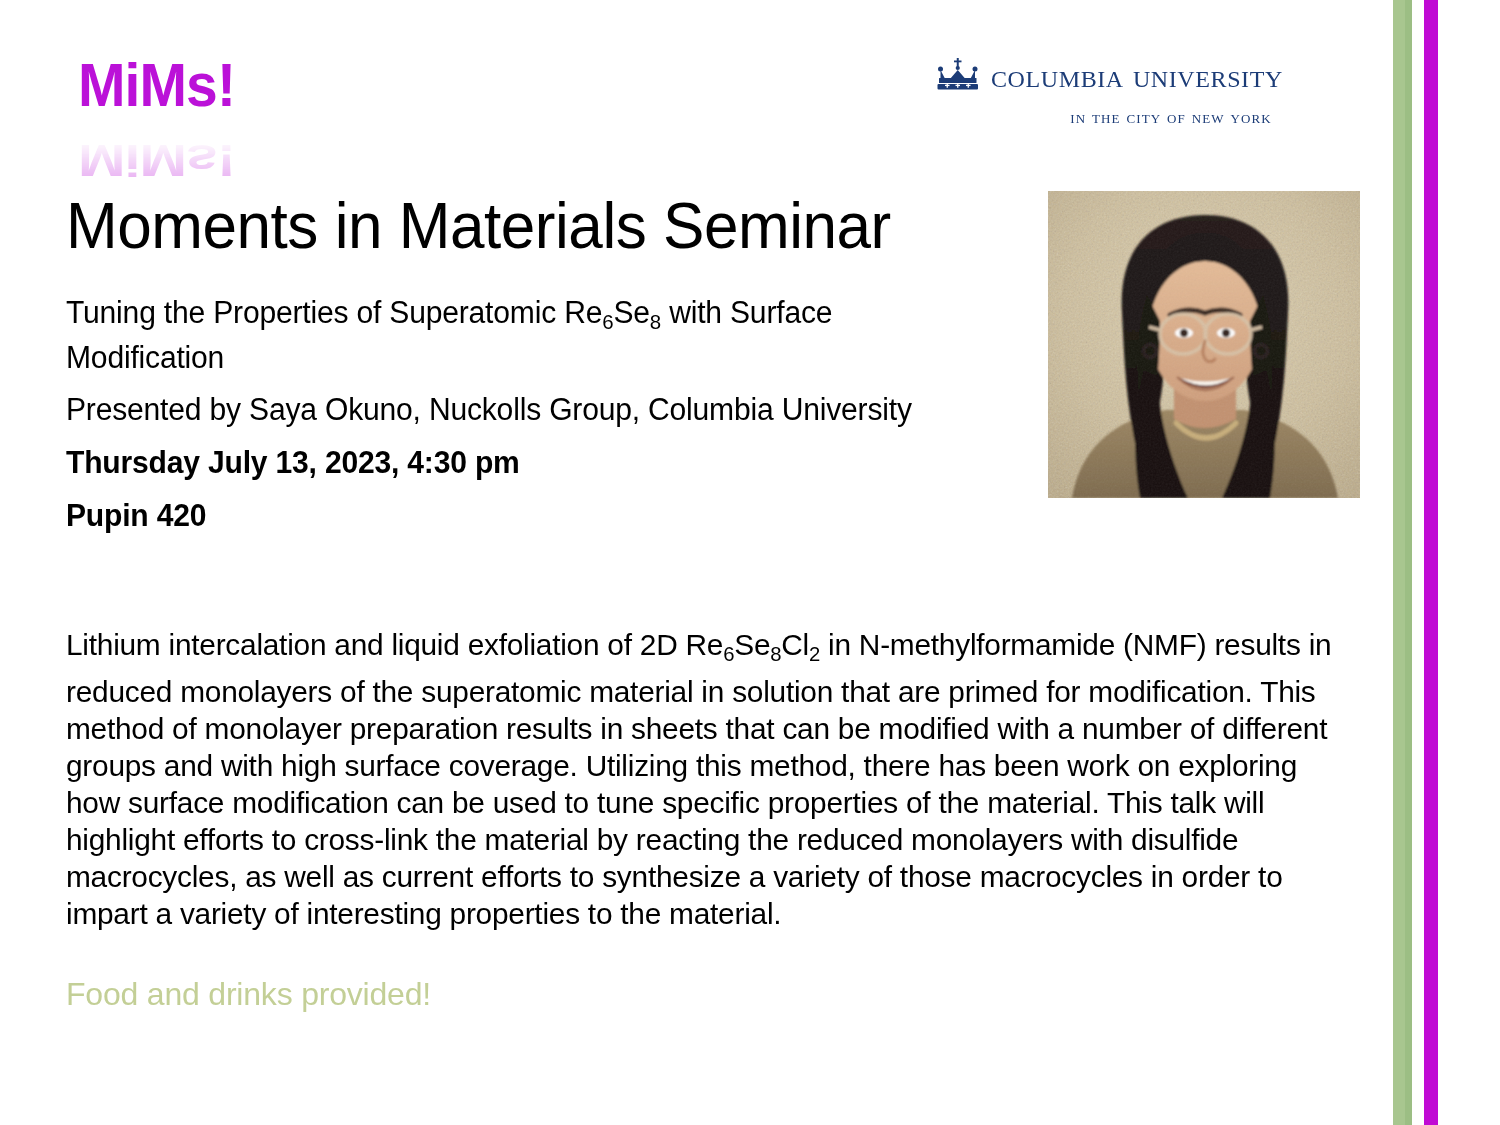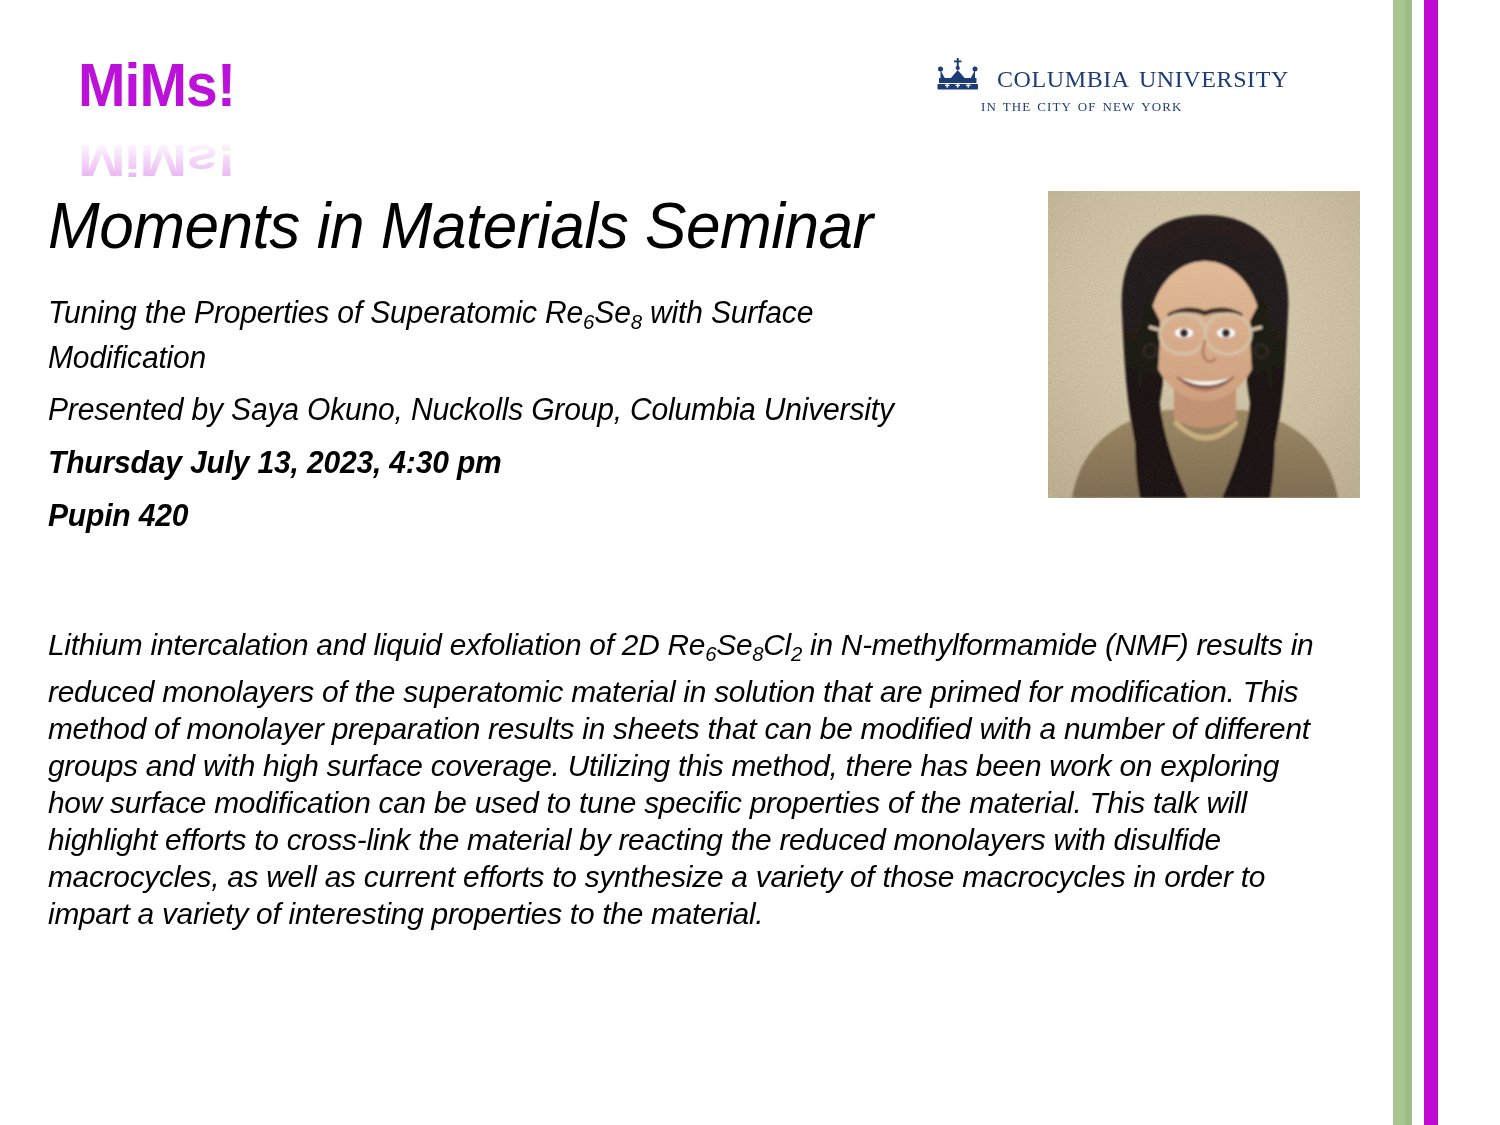--- a/index.html
+++ b/index.html
@@ -84,21 +84,21 @@
     position: absolute;
     left: 935px;
     top: 58px;
     width: 430px;
     color: #1c3c77;
     text-align: left;
   }
   #columbia-top-row {
     display: flex;
     align-items: flex-end;
-    gap: 16px;
+    gap: 10px;
   }
   #crown-icon {
     width: 46px;
     height: 34px;
     flex: none;
     margin-bottom: 2px;
   }
   #columbia-name {
     font-family: "Liberation Serif", serif;
     font-size: 34px;
@@ -108,46 +108,46 @@
     white-space: nowrap;
     font-variant: small-caps;
     text-transform: lowercase;
   }
   #columbia-sub {
     font-family: "Liberation Serif", serif;
     font-size: 19px;
     line-height: 22px;
     letter-spacing: 1.1px;
     color: #1c3c77;
+    text-align: center;
     width: 380px;
     margin-left: 46px;
-    margin-top: 0;
+    margin-top: 12px;
     font-variant: small-caps;
     text-transform: lowercase;
   }
 
   
   #speaker-photo {
     position: absolute;
     left: 1048px;
     top: 191px;
     width: 312px;
     height: 307px;
     overflow: hidden;
     background: #cdbb95;
   }
   #speaker-photo svg { display: block; }
 
   
   #content {
     position: absolute;
-    left: 48px;
+    left: 66px;
     top: 190px;
     width: 1285px;
-    font-style: italic;
   }
   #seminar-title {
     font-family: "Liberation Sans Narrow", "Liberation Sans", sans-serif;
     font-size: 64px;
     line-height: 72px;
     font-weight: normal;
     color: #000000;
     margin: 0;
     letter-spacing: -0.5px;
     transform: scaleX(0.97);
@@ -316,18 +316,19 @@
     <p id="talk-title" class="talk-line"><span>Tuning the Properties of Superatomic Re</span><sub>6</sub><span>Se</span><sub>8</sub><span> with Surface Modification</span></p>
 
     <p id="presented-by" class="talk-line">Presented by Saya Okuno, Nuckolls Group, Columbia University</p>
 
     <p class="talk-line bold">Thursday July 13, 2023, 4:30 pm</p>
 
     <p class="talk-line bold">Pupin 420</p>
 
     <p id="abstract"><span>Lithium intercalation and liquid exfoliation of 2D Re</span><sub>6</sub><span>Se</span><sub>8</sub><span>Cl</span><sub>2</sub><span> in N-methylformamide (NMF) results in reduced monolayers of the superatomic material in solution that are primed for modification. This method of monolayer preparation results in sheets that can be modified with a number of different groups and with high surface coverage. Utilizing this method, there has been work on exploring how surface modification can be used to tune specific properties of the material. This talk will highlight efforts to cross-link the material by reacting the reduced monolayers with disulfide macrocycles, as well as current efforts to synthesize a variety of those macrocycles in order to impart a variety of interesting properties to the material.</span></p>
 
+    <p id="food-note">Food and drinks provided!</p>
   </div>
 
   <div class="edge-bar green"></div>
   <div class="edge-bar magenta"></div>
 
 </div>
 
 </body></html>

